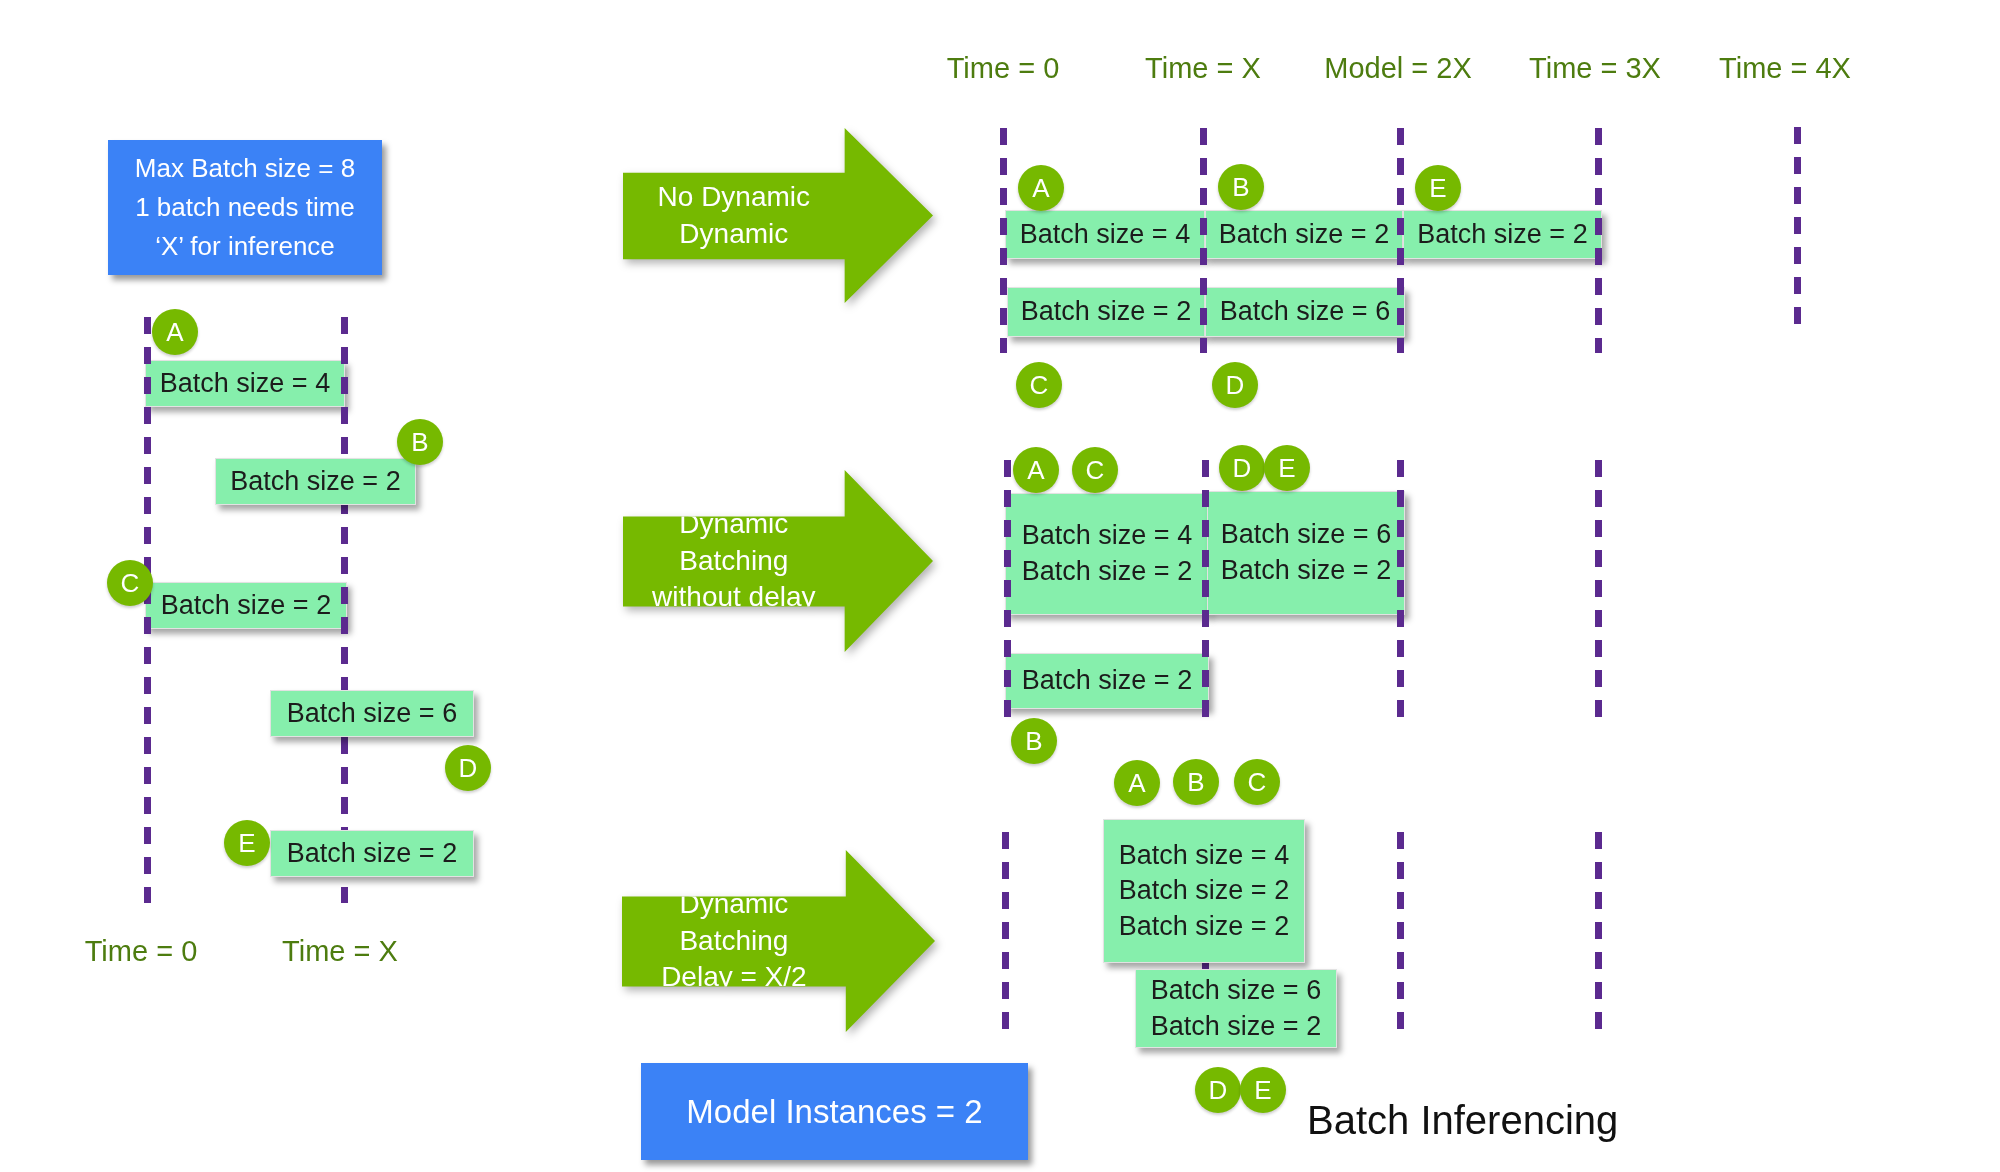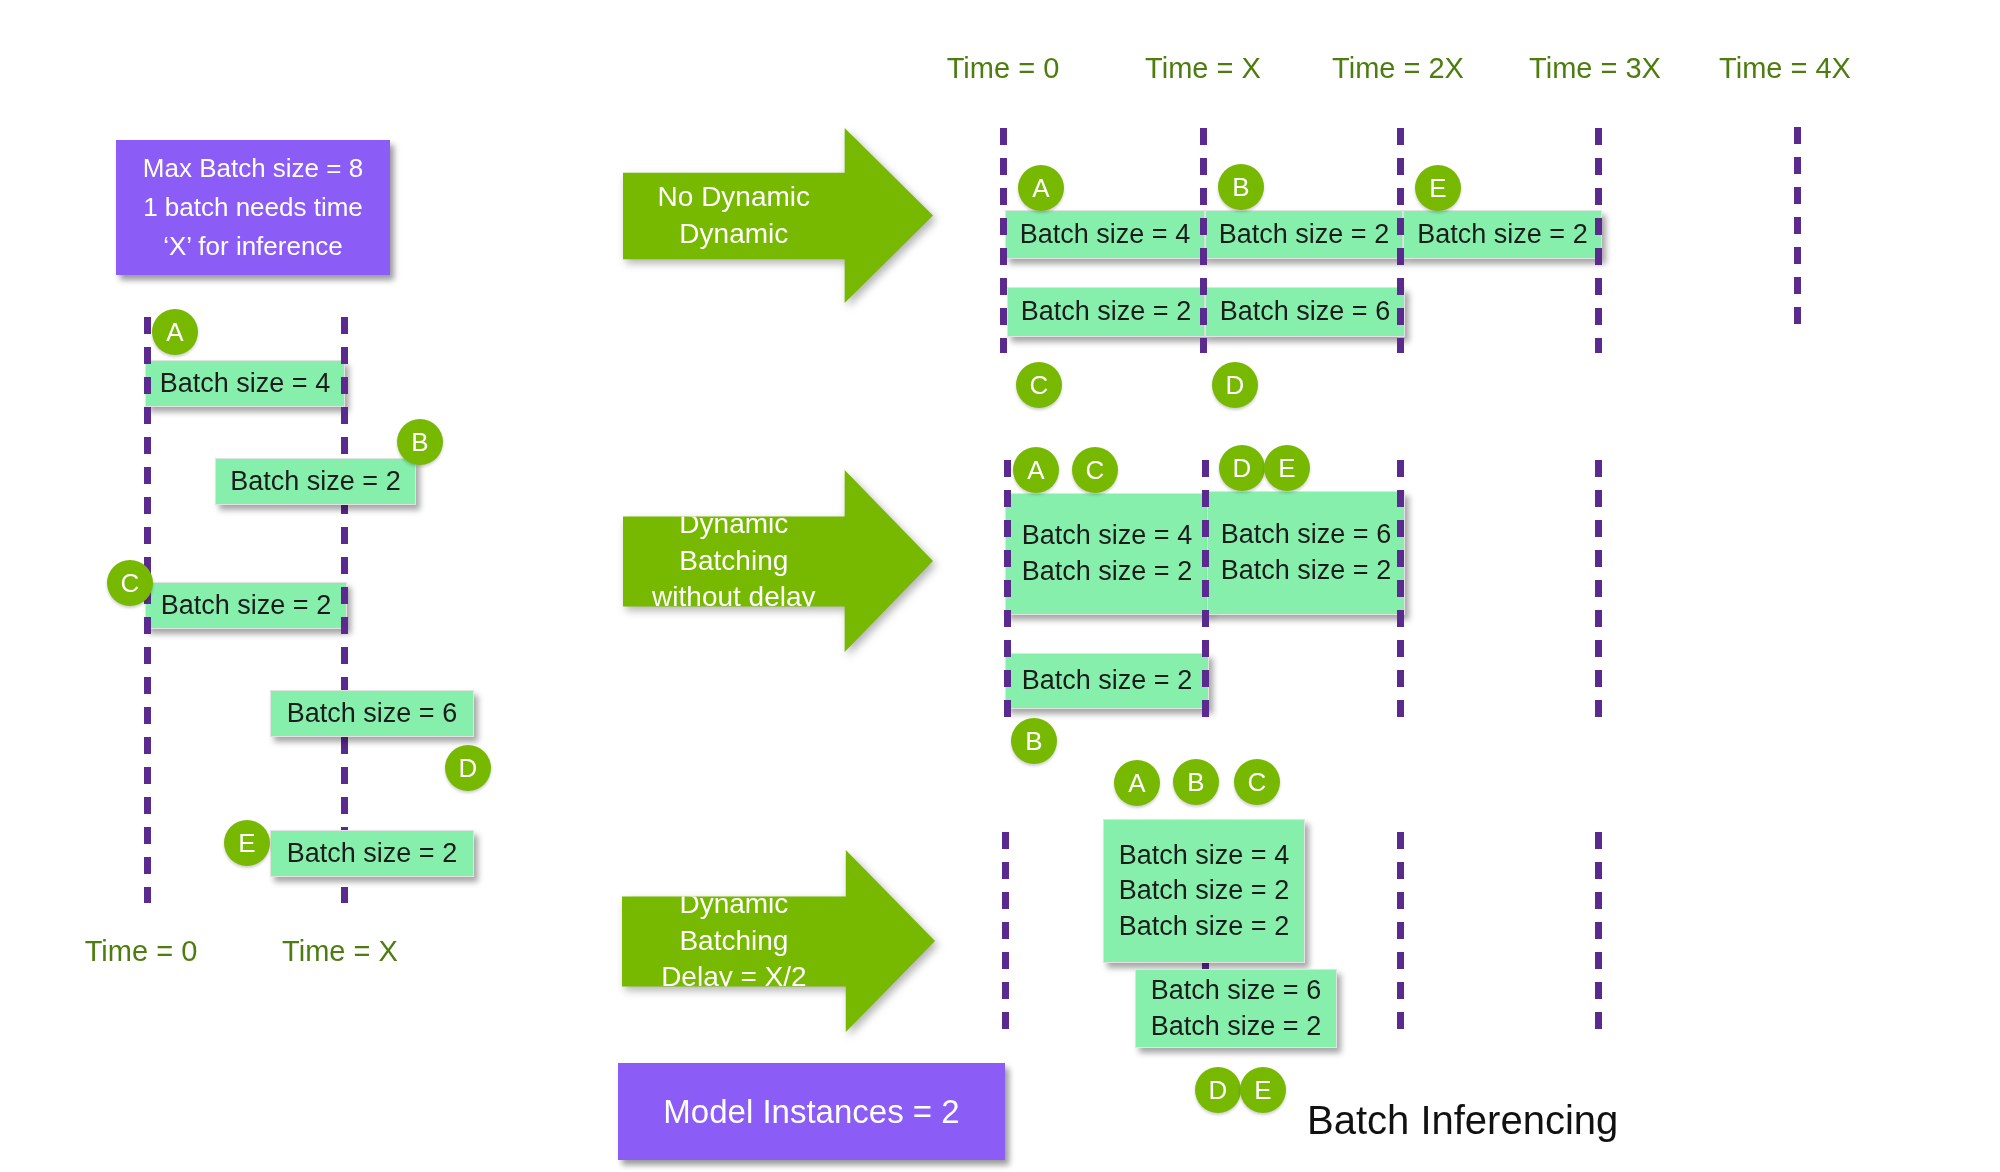--- a/index.html
+++ b/index.html
@@ -8,23 +8,23 @@
     font-family:"Liberation Sans",sans-serif;overflow:hidden;
   }
   .vline{position:absolute;width:7px;
     background-image:repeating-linear-gradient(to bottom,#5b2a8f 0 17px,rgba(0,0,0,0) 17px 30px);}
   .badge{position:absolute;width:46px;height:46px;border-radius:50%;
     background:#76b900;color:#ffffff;display:flex;align-items:center;justify-content:center;
     font-size:26px;box-shadow:0 2px 3px rgba(0,0,0,.2);z-index:6;}
   .gbox{position:absolute;background:#86efac;border:1px solid #e2e2e2;
     box-shadow:4px 5px 6px rgba(0,0,0,.35);color:#1c1c1c;font-size:27px;line-height:1.32;
     display:flex;flex-direction:column;align-items:center;justify-content:center;text-align:center;}
-  .bbox{position:absolute;background:#8b5cf6;color:#ffffff;
+  .bbox{position:absolute;background:#3b82f6;color:#ffffff;
     box-shadow:4px 5px 6px rgba(0,0,0,.4);
-    display:flex;flex-direction:column;align-items:center;justify-content:center;text-align:center;margin-left:8px;}
+    display:flex;flex-direction:column;align-items:center;justify-content:center;text-align:center;}
   .legend-box{font-size:26px;line-height:1.5;}
   .tlabel{position:absolute;width:170px;text-align:center;font-size:29px;color:#4d7c0f;}
   .caption{position:absolute;font-size:40px;color:#111111;white-space:nowrap;}
   .arrow-wrap{position:absolute;filter:drop-shadow(3px 4px 4px rgba(0,0,0,.3));z-index:2;}
   .arrow{position:relative;width:100%;height:100%;background:#76b900;
     clip-path:polygon(0 25.5%,71.5% 25.5%,71.5% 0,100% 50%,71.5% 100%,71.5% 75%,0 75%);}
   .arrow-text{position:absolute;left:0;top:0;width:71.5%;height:100%;
     display:flex;flex-direction:column;align-items:center;justify-content:center;
     color:#ffffff;font-size:28px;line-height:1.32;text-align:center;}
   .z1{z-index:1}.z3{z-index:3}.z4{z-index:4}
@@ -100,21 +100,21 @@
     <div class="arrow">
       <div class="arrow-text">
         <span>Dynamic Batching</span>
         <span>Delay = X/2</span>
       </div>
     </div>
   </div>
 
   <div class="tlabel" style="left:918px;top:52px;">Time = 0</div>
   <div class="tlabel" style="left:1118px;top:52px;">Time = X</div>
-  <div class="tlabel" style="left:1313px;top:52px;">Time = 2X</div>
+  <div class="tlabel" style="left:1313px;top:52px;">Model = 2X</div>
   <div class="tlabel" style="left:1510px;top:52px;">Time = 3X</div>
   <div class="tlabel" style="left:1700px;top:52px;">Time = 4X</div>
 
   <div class="gbox z1" style="left:1005px;top:210px;width:198px;height:47px;">
     <span>Batch size = 4</span>
   </div>
   <div class="gbox z1" style="left:1205px;top:210px;width:196px;height:47px;">
     <span>Batch size = 2</span>
   </div>
   <div class="gbox z1" style="left:1403px;top:210px;width:197px;height:47px;">
@@ -206,18 +206,18 @@
   <div class="badge" style="left:1234px;top:759px;">
       <span>C</span>
     </div>
   <div class="badge" style="left:1195px;top:1067px;">
       <span>D</span>
     </div>
   <div class="badge" style="left:1240px;top:1067px;">
       <span>E</span>
     </div>
 
-  <div class="bbox" style="left:610px;top:1063px;width:387px;height:97px;font-size:33px;">
+  <div class="bbox" style="left:641px;top:1063px;width:387px;height:97px;font-size:33px;">
     <span>Model Instances = 2</span>
   </div>
   <div class="caption" style="left:1307px;top:1098px;">Batch Inferencing</div>
 
 </div>
 
 </body></html>

